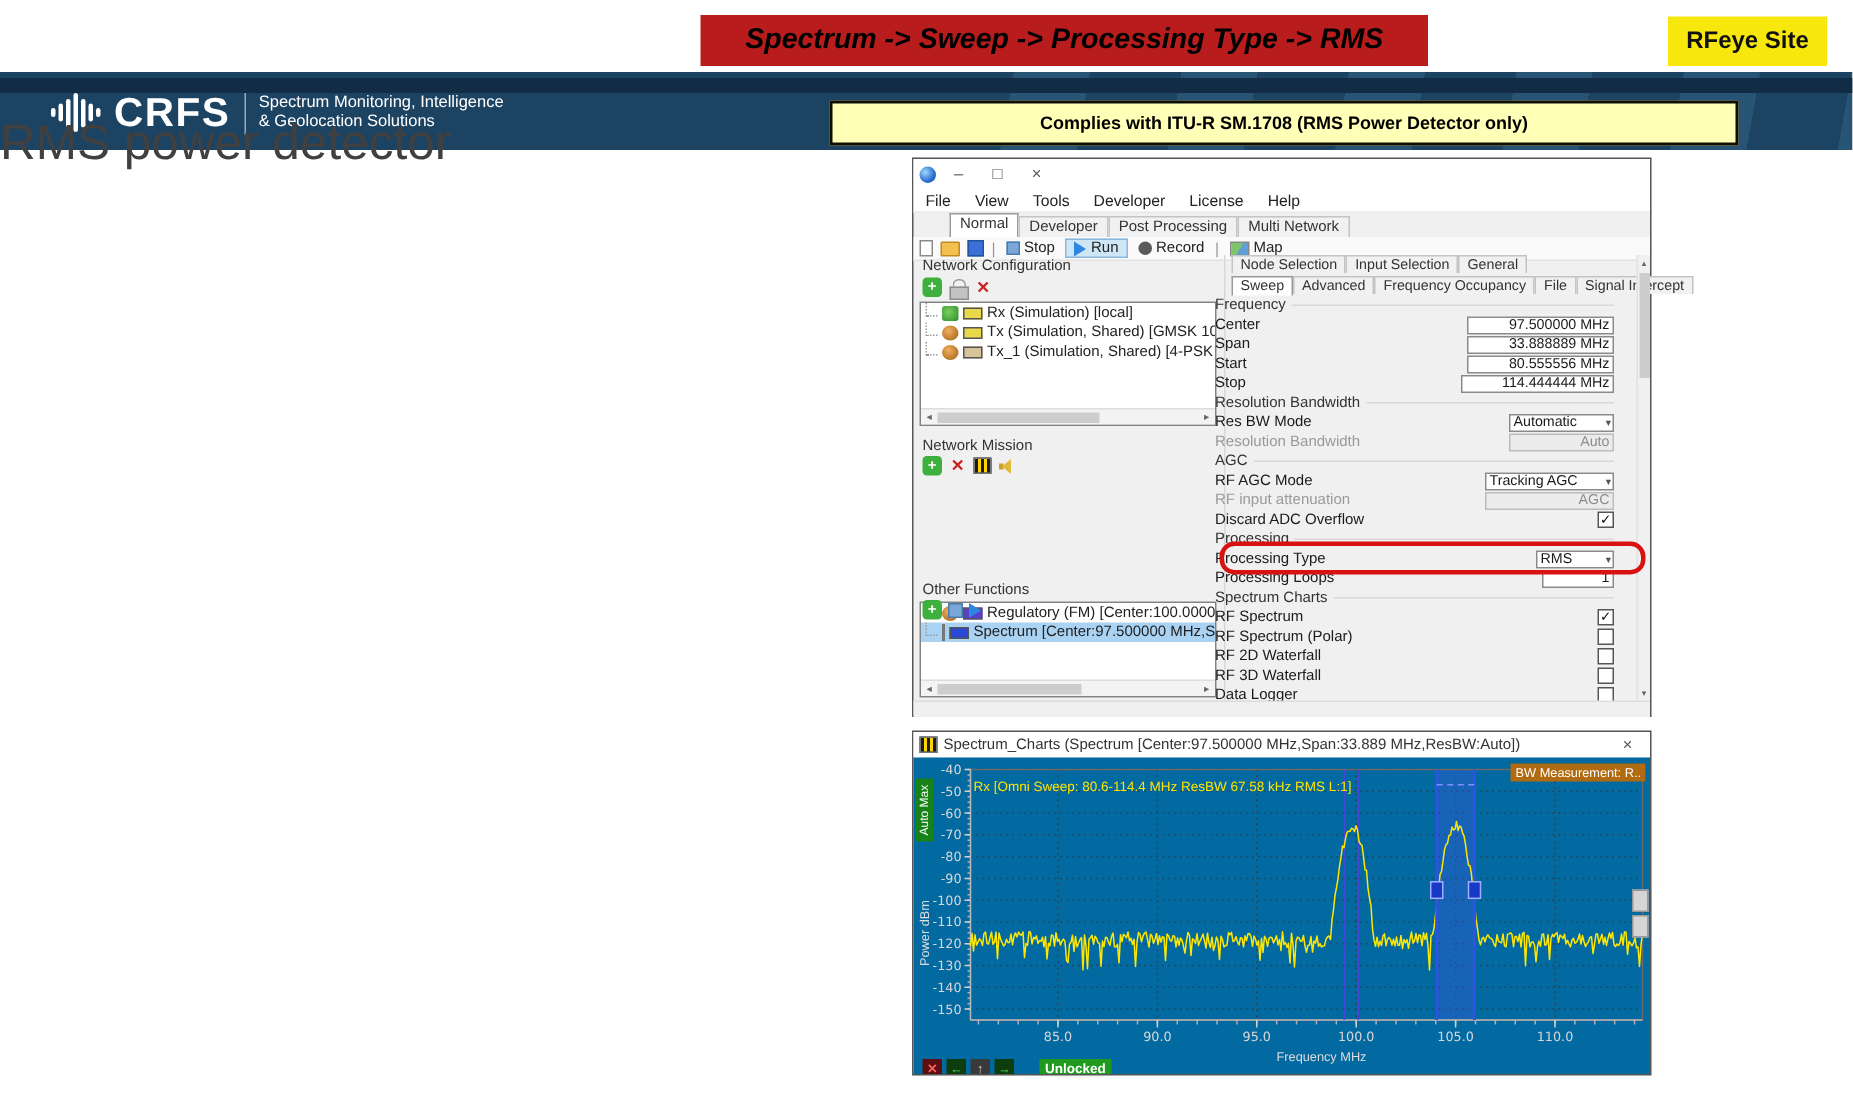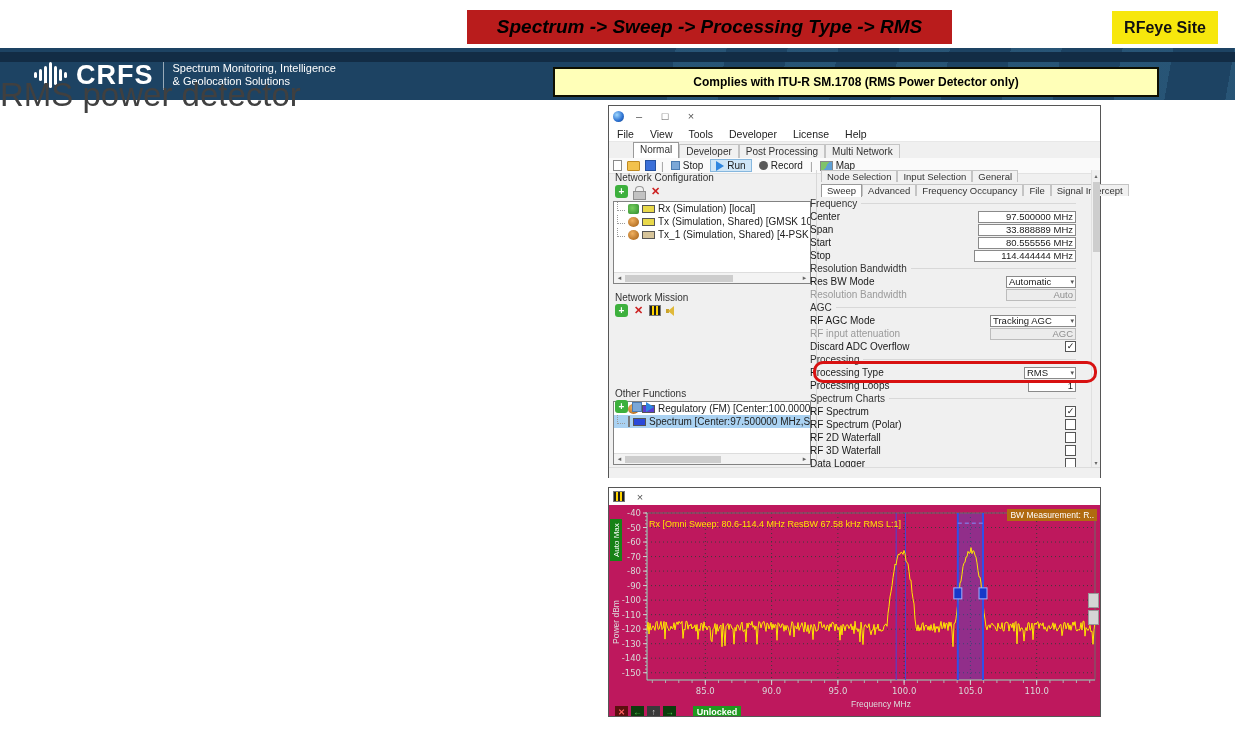--- a/index.html
+++ b/index.html
@@ -102,21 +102,21 @@
   .carr { font-size:7px; color:#555; }
   .scheck { width:11px; height:11px; background:#fff; border:1px solid #555; font-size:9px; line-height:9px; text-align:center; color:#111; }
   .red-hl { left:204px; top:255px; width:284px; height:22px; border:3px solid #d81111; border-radius:10px; z-index:5; }
   .vscroll { left:482px; top:64px; width:9px; height:297px; background:#f0f0f0; border-left:1px solid #e0e0e0; font-size:6px; color:#666; }
   .vscroll .va { height:10px; display:flex; align-items:center; justify-content:center; }
   .vthumb { position:absolute; left:1px; top:12px; width:7px; height:70px; background:#cdcdcd; }
   .vscroll .vdown { position:absolute; bottom:0; width:100%; }
 
   
   .specwin { left:608px; top:487px; width:493px; height:230px; background:#f0f0f0; border:1px solid #565656; }
-  .blackarea { left:0; top:17px; width:491px; height:211px; background:#be185d; overflow:hidden; }
+  .blackarea { left:0; top:17px; width:491px; height:211px; background:#0369a1; overflow:hidden; }
   .stitle { left:0; top:0; width:100%; height:17px; background:#fff; display:flex; align-items:center; gap:4px; padding:0 4px; }
   .vtext { writing-mode:vertical-rl; transform:rotate(180deg); }
   .automax { left:1px; top:14px; width:12px; height:42px; background:#178217; color:#fff; font-size:8px;
      display:flex; align-items:center; justify-content:center; }
   .pdbm { left:1px; top:86px; width:12px; height:62px; color:#ddd; font-size:8.5px; display:flex; align-items:center; justify-content:center; }
   .legend { left:40px; top:14px; color:#ffe400; font-size:9px; white-space:nowrap; }
   .bwbox { right:3px; top:4px; background:#b06a10; color:#fff; font-size:8.5px; padding:0 3px; line-height:12px; }
   .tooltip { left:317px; top:147px; width:88px; background:#0000bd; border:1px solid #8080ff; color:#fff; font-size:8.5px; line-height:12px; padding:1px 3px; }
   .sidebtns { left:479px; top:88px; display:flex; flex-direction:column; gap:2px; }
   .sidebtns span { width:11px; height:15px; background:#d5d5d5; border:1px solid #999; }
@@ -392,20 +392,21 @@
   <div class="abs vscroll">
     <span class="va">▴</span>
     <span class="vthumb"></span>
     <span class="va vdown">▾</span>
   </div>
 </div>
 
 <div class="abs specwin">
   <div class="abs stitle">
     <span class="chart-ic"></span>
+    <span class="wtitle">Spectrum_Charts (Spectrum [Center:97.500000 MHz,Span:33.889 MHz,ResBW:Auto])</span>
     <span class="wctl">×</span>
   </div>
   <div class="abs blackarea">
     <svg id="spec-svg" width="491" height="211">
         <line x1="38" y1="8" x2="486" y2="8" stroke="#3c3c3c" stroke-width="1" stroke-dasharray="1 3"></line>
         <line x1="38" y1="22.52173913043478" x2="486" y2="22.52173913043478" stroke="#3c3c3c" stroke-width="1" stroke-dasharray="1 3"></line>
         <line x1="38" y1="37.04347826086956" x2="486" y2="37.04347826086956" stroke="#3c3c3c" stroke-width="1" stroke-dasharray="1 3"></line>
         <line x1="38" y1="51.565217391304344" x2="486" y2="51.565217391304344" stroke="#3c3c3c" stroke-width="1" stroke-dasharray="1 3"></line>
         <line x1="38" y1="66.08695652173913" x2="486" y2="66.08695652173913" stroke="#3c3c3c" stroke-width="1" stroke-dasharray="1 3"></line>
         <line x1="38" y1="80.6086956521739" x2="486" y2="80.6086956521739" stroke="#3c3c3c" stroke-width="1" stroke-dasharray="1 3"></line>

